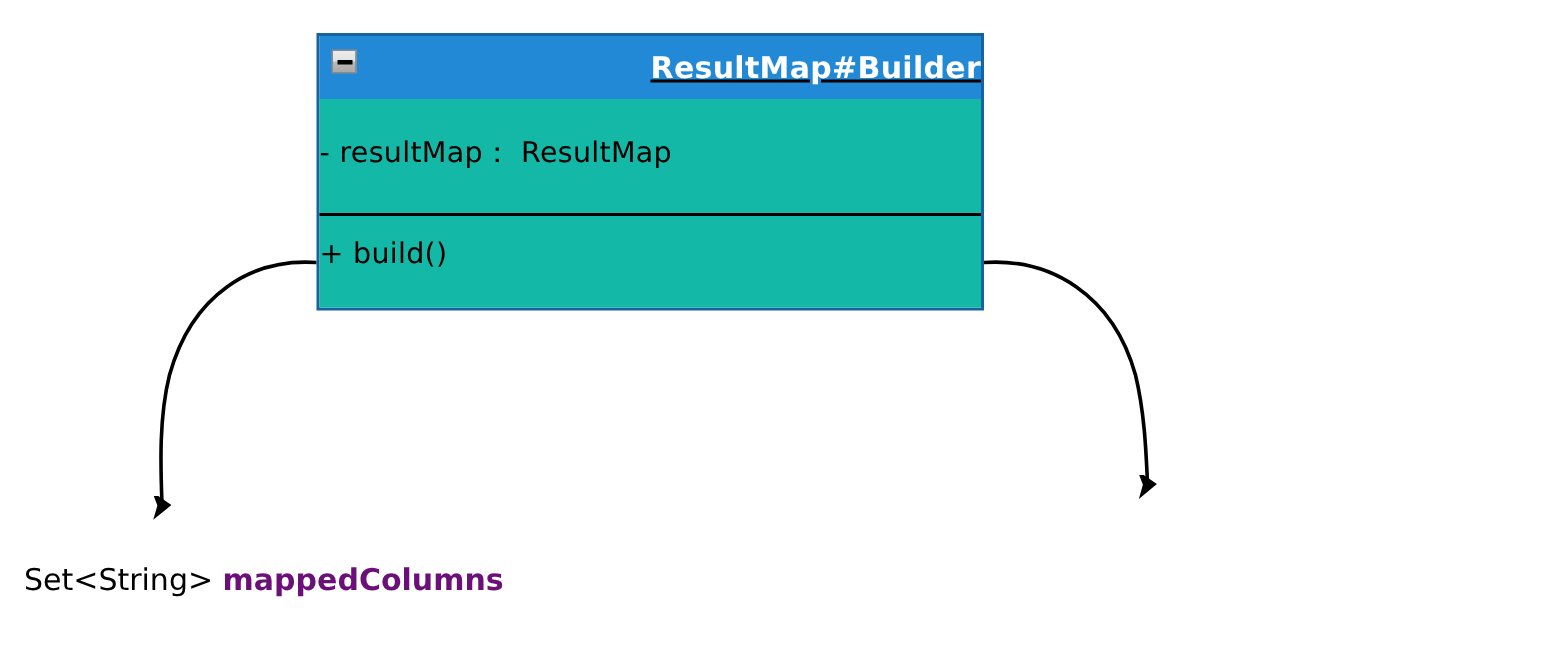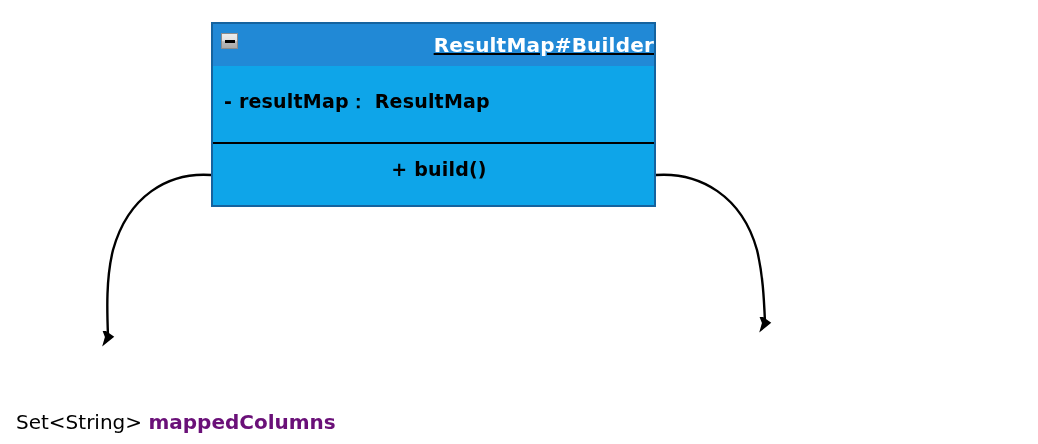--- a/index.html
+++ b/index.html
@@ -66,32 +66,29 @@
     width: 10px;
     height: 3px;
     background: #000000;
   }
 
   .uml-compartment {
     position: relative;
     box-sizing: border-box;
     display: flex;
     align-items: center;
-    padding-left: 11px;
-    background: #0ea5e9;
-    font-weight: bold;
+    background: #14b8a6;
   }
   .uml-attributes {
     flex: 0 0 76px;
     height: 76px;
   }
   .uml-methods {
     flex: 1 1 auto;
     border-top: 2px solid #000000;
-    justify-content: center;
   }
   .uml-member {
     font-family: "DejaVu Sans", sans-serif;
     font-size: 19px;
     color: #000000;
     white-space: nowrap;
     letter-spacing: 0.2px;
   }
   .uml-attributes .uml-member {
     margin-top: -4px;
@@ -121,21 +118,21 @@
   .field-label .type-part {
     color: #000000;
     font-weight: normal;
   }
   .field-label .name-part {
     color: #6a1078;
     font-weight: bold;
   }
   #label-mapped-columns {
     left: 16px;
-    top: 412px;
+    top: 376px;
   }
   #label-result-mappings {
     left: 624px;
     top: 372px;
   }
 </style>
 </head>
 <body>
 
 <div id="canvas">

